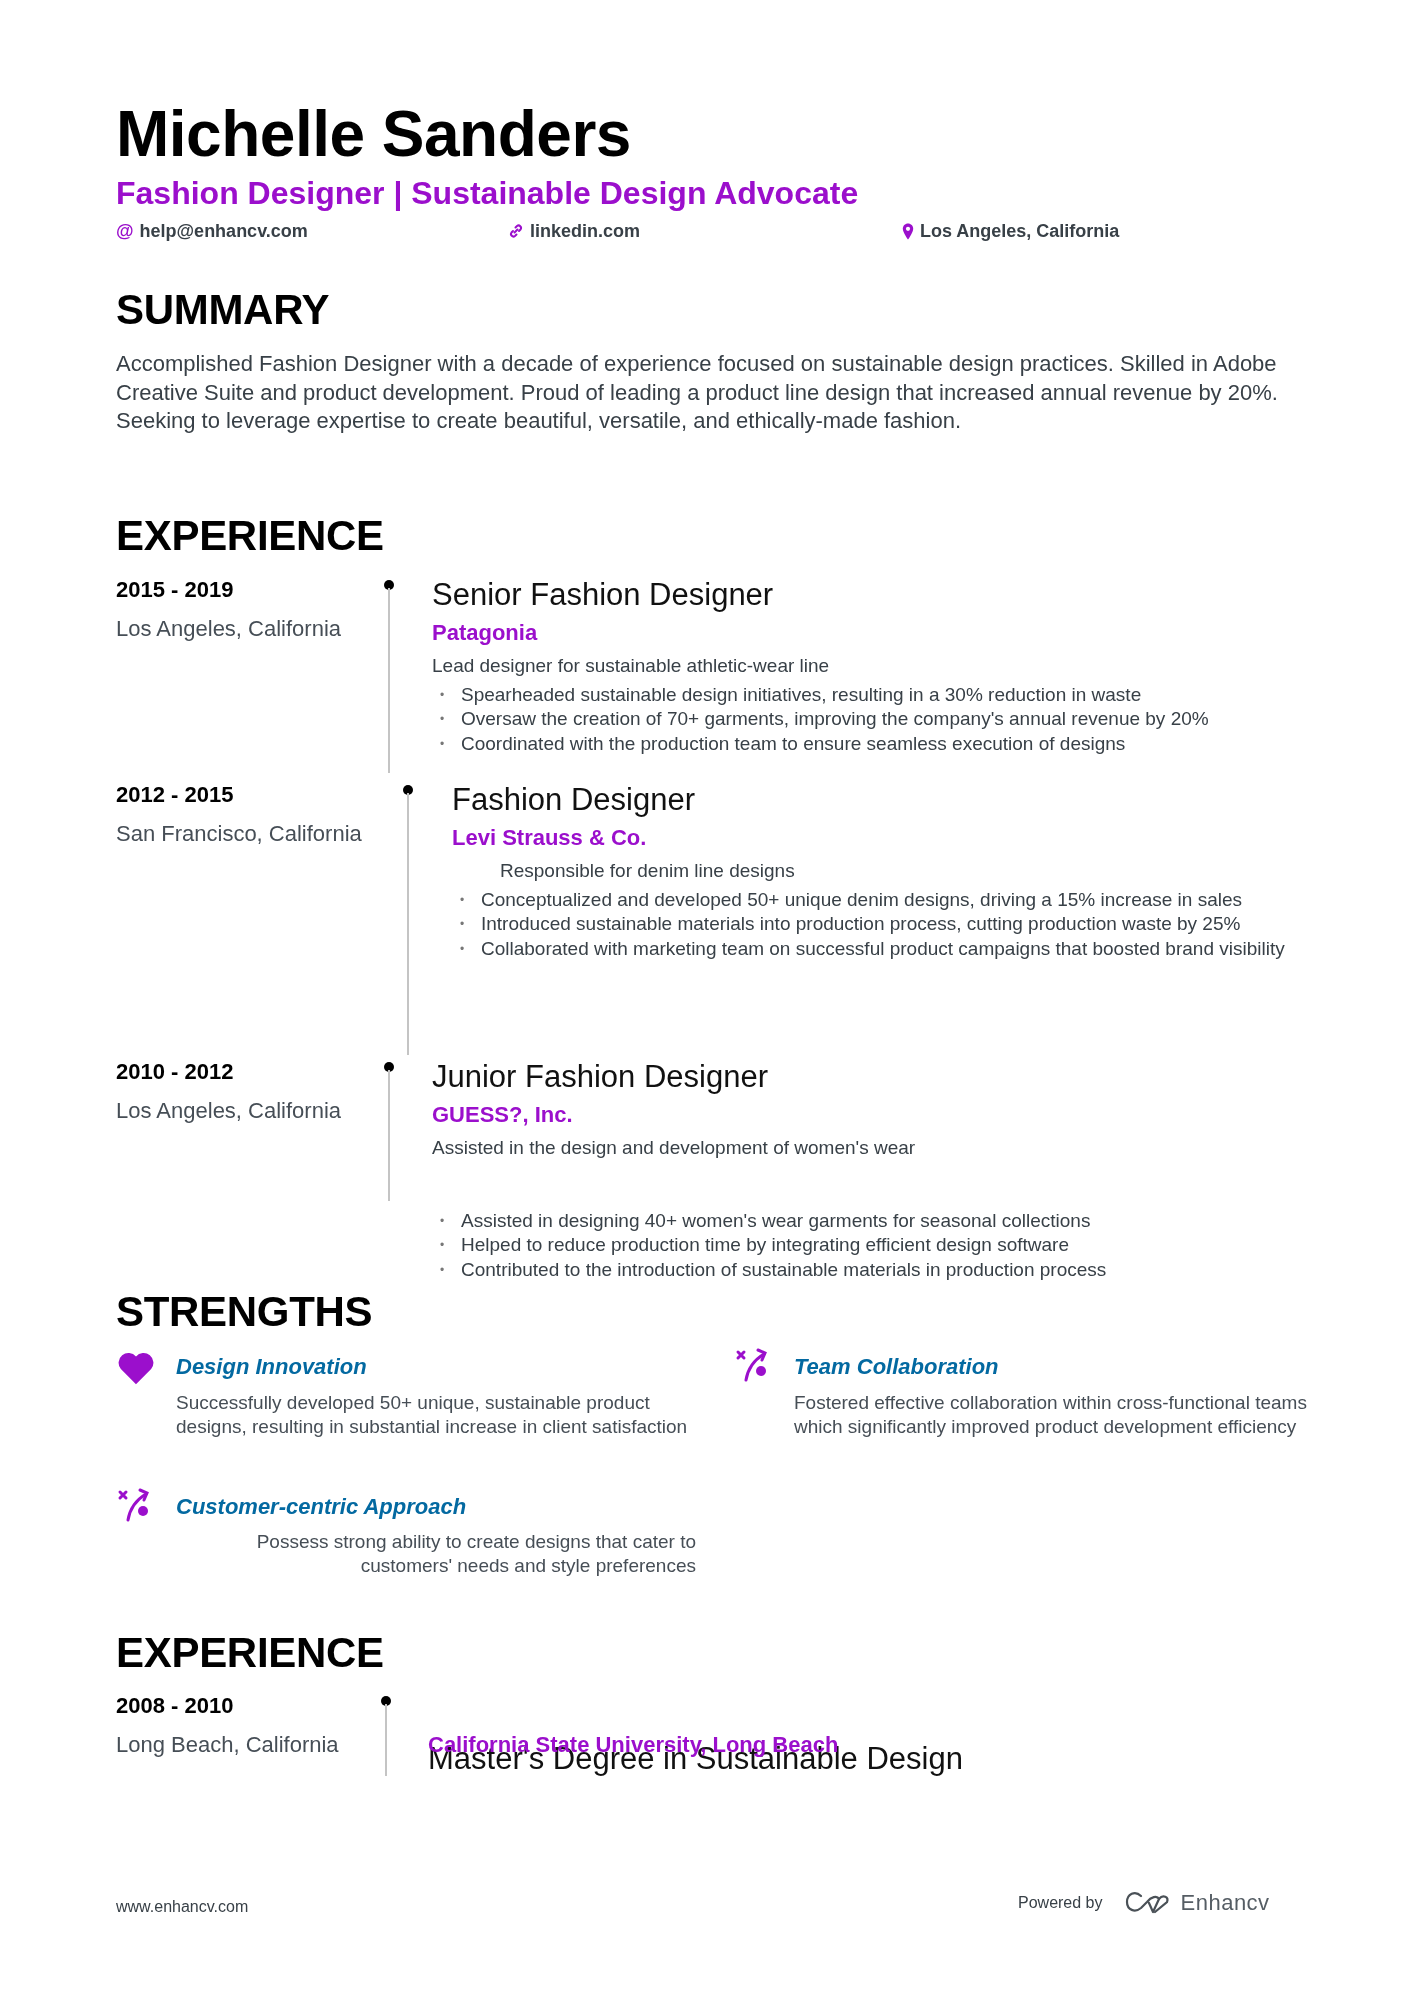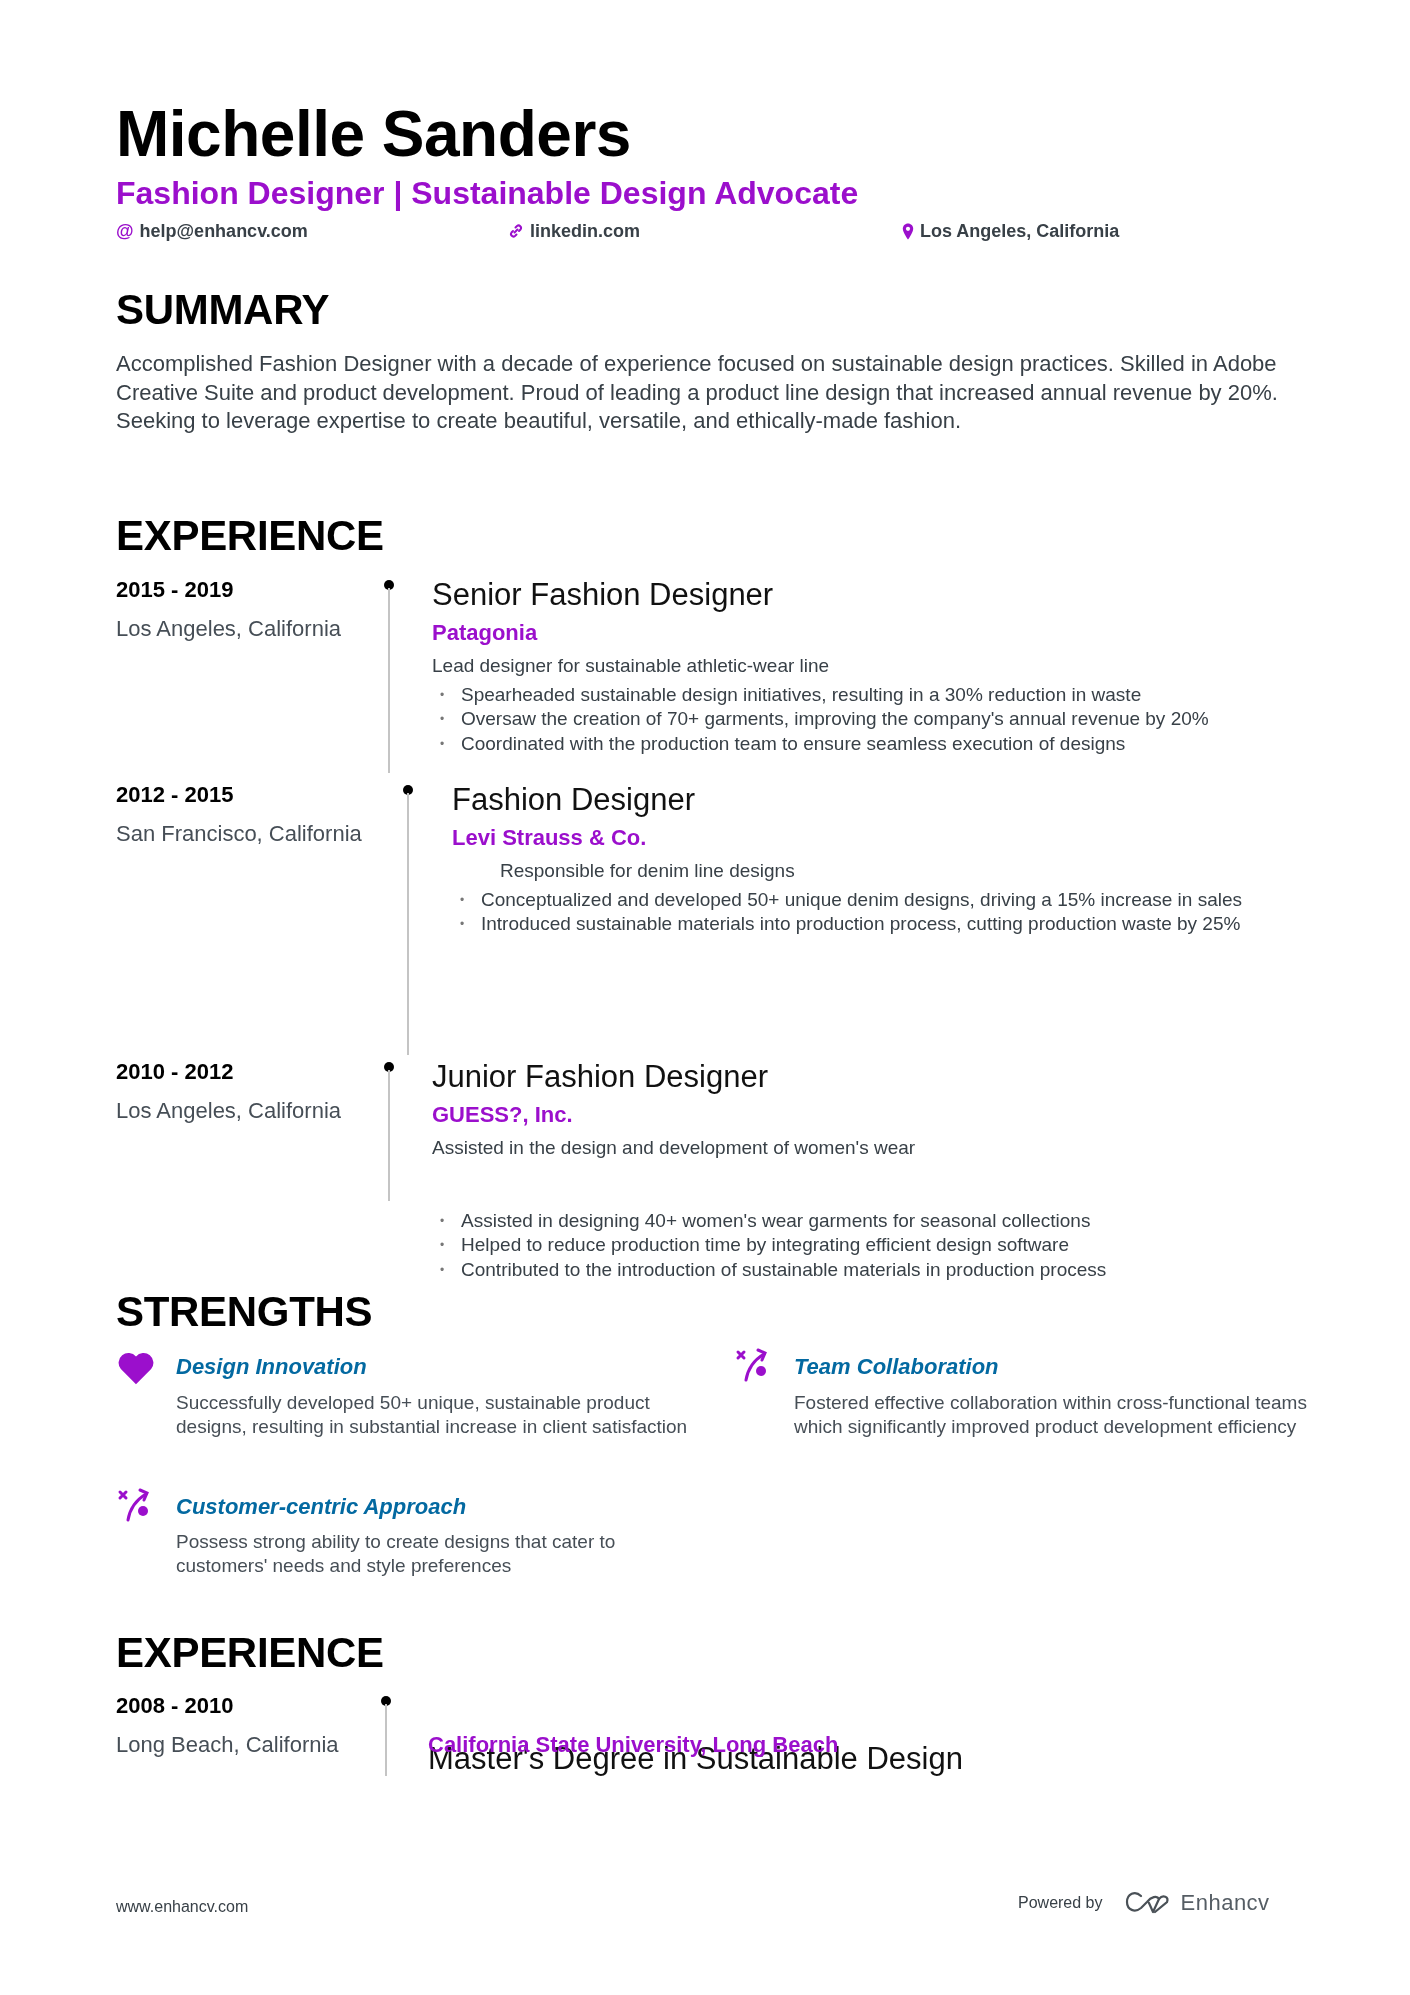--- a/index.html
+++ b/index.html
@@ -97,20 +97,21 @@
   <div class="abs date" style="top:781px;">2012 - 2015</div>
   <div class="abs loc" style="top:820px;">San Francisco, California</div>
   <div class="abs tl-dot" style="left:403px; top:785px;"></div>
   <div class="abs tl-line" style="left:407px; top:793px; height:262px;"></div>
   <div class="abs job-title" style="left:452px; top:781px;">Fashion Designer</div>
   <div class="abs company" style="left:452px; top:824px;">Levi Strauss &amp; Co.</div>
   <div class="abs desc" style="left:452px; top:859px;margin-left:48px;">Responsible for denim line designs</div>
   <ul class="abs bullets" style="left:452px; top:888px; width:860px;">
     <li>Conceptualized and developed 50+ unique denim designs, driving a 15% increase in sales</li>
     <li>Introduced sustainable materials into production process, cutting production waste by 25%</li>
+    <li>Collaborated with marketing team on successful product campaigns that boosted brand visibility</li>
   </ul>
 </div>
 
 <div>
   <div class="abs date" style="top:1058px;">2010 - 2012</div>
   <div class="abs loc" style="top:1097px;">Los Angeles, California</div>
   <div class="abs tl-dot" style="left:384px; top:1062px;"></div>
   <div class="abs tl-line" style="left:388px; top:1070px; height:131px;"></div>
   <div class="abs job-title" style="left:432px; top:1058px;">Junior Fashion Designer</div>
   <div class="abs company" style="left:432px; top:1101px;">GUESS?, Inc.</div>
@@ -154,21 +155,21 @@
     <svg width="40" height="40" viewBox="0 0 40 40">
       <g stroke="#9b0fcc" stroke-width="3" stroke-linecap="round" fill="none">
         <path d="M4 8 L10 14 M10 8 L4 14"></path>
         <path d="M12 36 C14 24 20 16 30 10"></path>
         <path d="M24 6 L31 9 L28 16"></path>
       </g>
       <circle cx="27" cy="27" r="5" fill="#9b0fcc"></circle>
     </svg>
   </div>
   <div class="abs strength-title" style="left:176px; top:1493px;">Customer-centric Approach</div>
-  <div class="abs strength-desc" style="left:176px; top:1530px; width:520px;">Possess strong ability to create designs that cater to customers' needs and style preferences</div>
+  <div class="abs strength-desc" style="left:176px; top:1530px; width:520px;text-align:right;">Possess strong ability to create designs that cater to customers' needs and style preferences</div>
 </div>
 
 <div class="abs section-title" style="top:1628px;">EXPERIENCE</div>
 
 <div>
   <div class="abs date" style="top:1692px;">2008 - 2010</div>
   <div class="abs loc" style="top:1731px;">Long Beach, California</div>
   <div class="abs tl-dot" style="left:381px; top:1696px;"></div>
   <div class="abs tl-line" style="left:385px; top:1704px; height:72px;"></div>
   <div class="abs edu-degree" style="left:428px; top:1692px;margin-top:48px;">Master's Degree in Sustainable Design</div>

